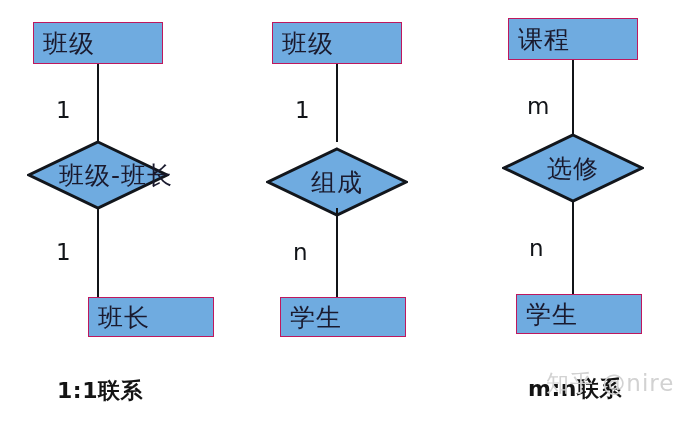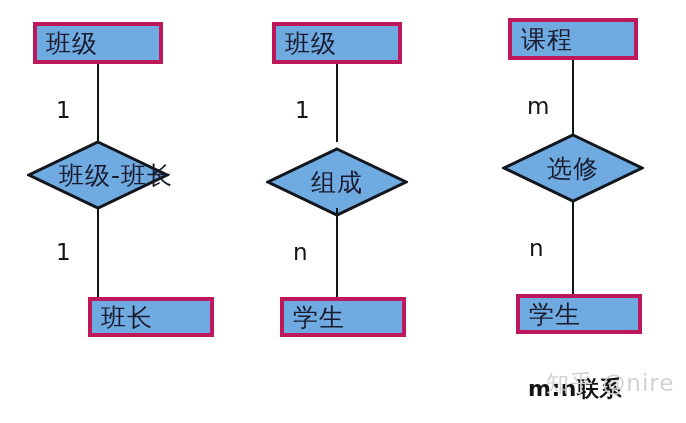--- a/index.html
+++ b/index.html
@@ -26,21 +26,21 @@
   }
   .col-1 { left: 0px; }
   .col-2 { left: 229px; }
   .col-3 { left: 457px; }
 
   
   .entity {
     position: absolute;
     box-sizing: border-box;
     background: #6fabe0;
-    border: 4px solid #be185d;
+    border: 1px solid #be185d;
     display: flex;
     align-items: center;
     justify-content: flex-start;
     padding-left: 9px;
     color: #1a1a2e;
     font-size: 25px;
     line-height: 1;
     letter-spacing: 1px;
     white-space: nowrap;
   }
@@ -147,20 +147,21 @@
     </div>
 
     <div class="connector" style="left:97px; top:208px; height:90px;"></div>
 
     <div class="cardinality" style="left:56px; top:241px;">1</div>
 
     <div class="entity bottom" style="left:42px; top:297px;margin-left:46px;">
       <span>班长</span>
     </div>
 
+    <div class="caption" style="left:0px; top:380px; width:200px;">1:1联系</div>
   </div>
 
   <div class="column col-2">
 
     <div class="entity top" style="left:43px; top:22px;">
       <span>班级</span>
     </div>
 
     <div class="connector" style="left:107px; top:64px; height:78px;"></div>
 

